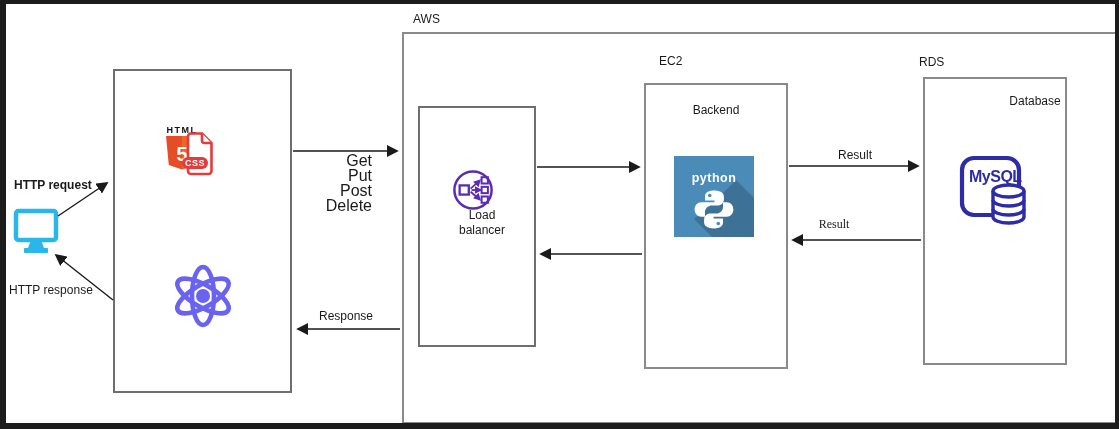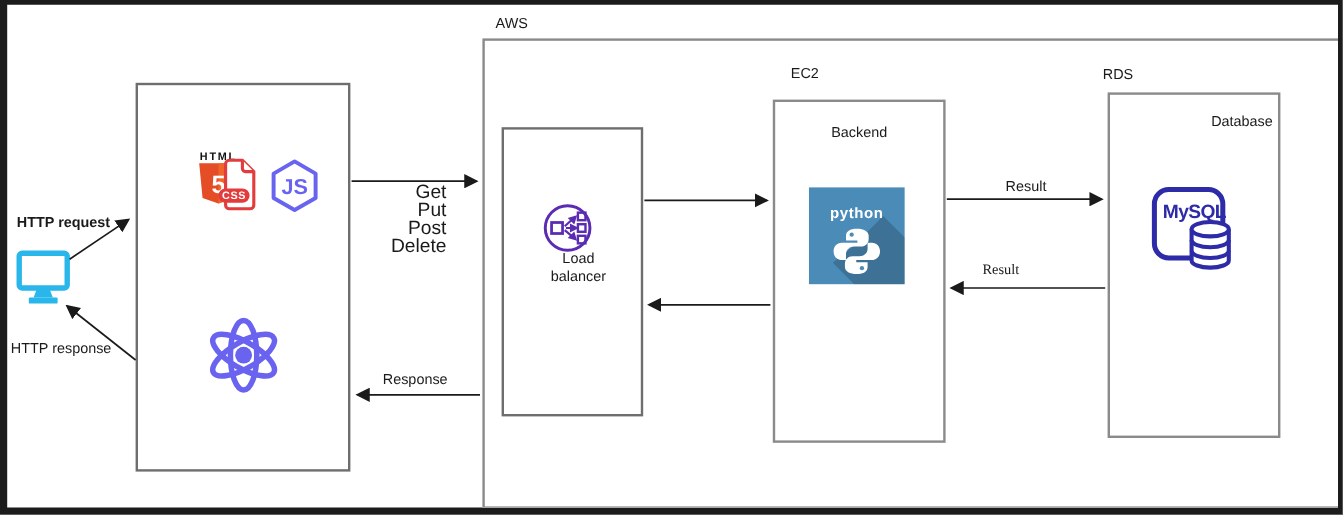--- a/index.html
+++ b/index.html
@@ -71,26 +71,20 @@
 
   <div class="icon" style="left:175px;top:127px;">
     <svg width="37" height="45" viewBox="0 0 37 45">
       <path d="M10 2.5 h11 l9.5 9.5 v28 a3 3 0 0 1 -3 3 h-17.5 a3 3 0 0 1 -3 -3 v-34.5 a3 3 0 0 1 3 -3 z" fill="#ffffff" stroke="#e23c3c" stroke-width="2.6"></path>
       <path d="M21 2.5 v7 a2.5 2.5 0 0 0 2.5 2.5 h7" fill="#ffffff" stroke="#e23c3c" stroke-width="2.6"></path>
       <rect x="1" y="26" width="26" height="12" rx="6" fill="#e23c3c"></rect>
       <text x="14" y="35" text-anchor="middle" font-size="9" font-weight="bold" letter-spacing="0.5" font-family="Liberation Sans, sans-serif" fill="#ffffff">CSS</text>
     </svg>
   </div>
 
-  <div class="icon" style="left:218px;top:128px;">
-    <svg width="43" height="45" viewBox="0 0 43 45">
-      <polygon points="21.5,2.5 39,12.7 39,33 21.5,43 4,33 4,12.7" fill="#ffffff" stroke="#6864f0" stroke-width="3.3" stroke-linejoin="round"></polygon>
-      <text x="21.5" y="29.5" text-anchor="middle" font-size="18" font-weight="bold" font-family="Liberation Sans, sans-serif" fill="#6864f0">JS</text>
-    </svg>
-  </div>
 
   <div class="icon" style="left:164px;top:259px;">
     <svg width="66" height="66" viewBox="0 0 66 66">
       <g stroke="#6963ef" stroke-width="4.6" fill="none">
         <ellipse cx="33" cy="33" rx="29" ry="11" transform="rotate(90 33 33)"></ellipse>
         <ellipse cx="33" cy="33" rx="29" ry="11" transform="rotate(30 33 33)"></ellipse>
         <ellipse cx="33" cy="33" rx="29" ry="11" transform="rotate(150 33 33)"></ellipse>
       </g>
       <circle cx="33" cy="33" r="7" fill="#6963ef"></circle>
     </svg>

